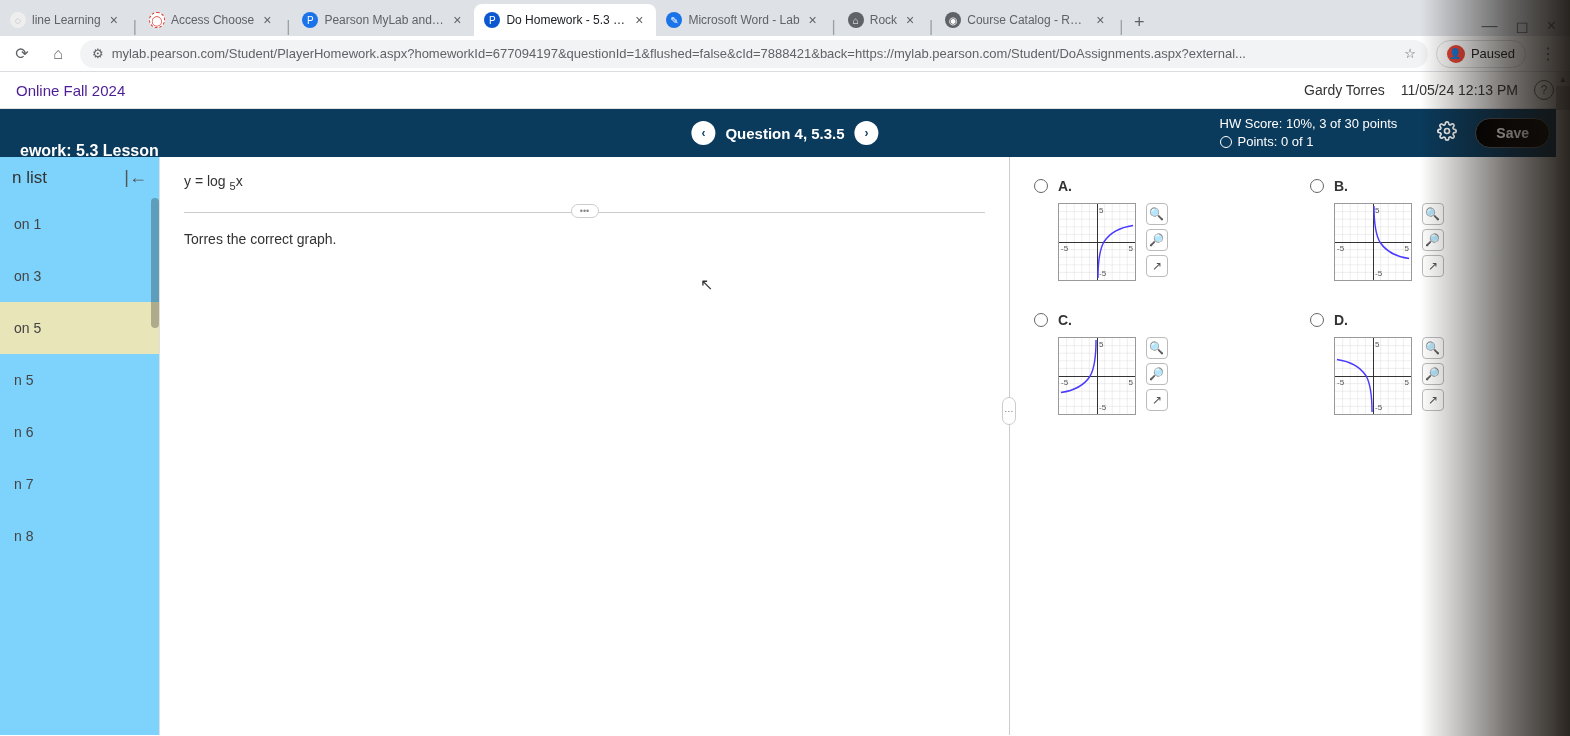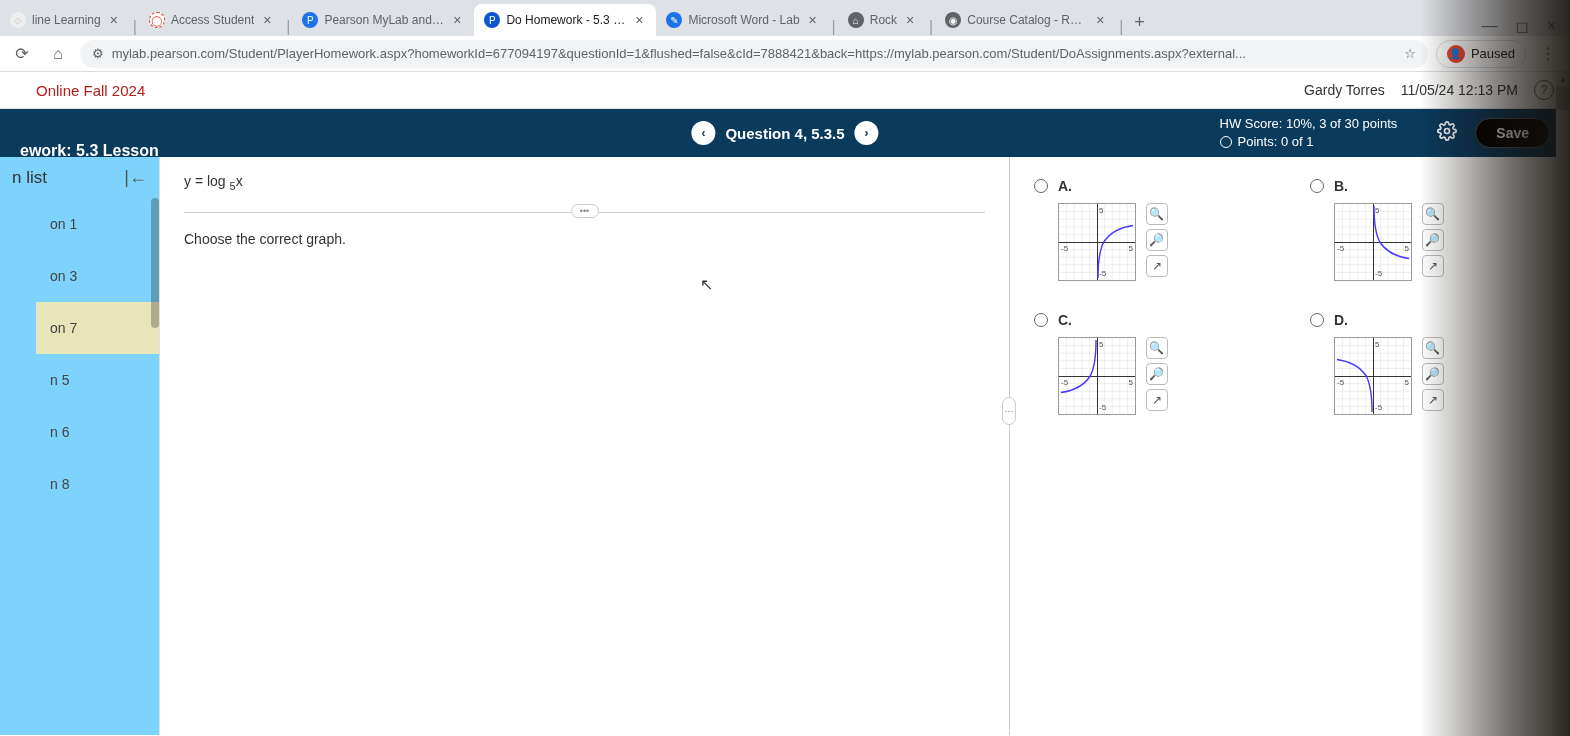--- a/index.html
+++ b/index.html
@@ -19,21 +19,21 @@
 .addr-bar { background: #fff; height: 36px; display: flex; align-items: center; padding: 0 8px; gap: 8px; border-bottom: 1px solid #dadce0; }
 .nav-btn { width: 28px; height: 28px; display: flex; align-items: center; justify-content: center; color: #5f6368; border-radius: 50%; cursor: pointer; }
 .url-box { flex: 1; height: 28px; background: #f1f3f4; border-radius: 14px; display: flex; align-items: center; padding: 0 12px; font-size: 13px; color: #5f6368; gap: 8px; }
 .paused-pill { border: 1px solid #dadce0; border-radius: 16px; padding: 4px 10px; display: flex; align-items: center; gap: 6px; font-size: 13px; color: #202124; }
 .paused-pill .avatar { width: 18px; height: 18px; border-radius: 50%; background: #ea4335; display: flex; align-items: center; justify-content: center; color: #fff; font-size: 10px; }
 
 
 .page { background: #fff; height: calc(736px - 72px); position: relative; overflow: hidden; }
 
 .course-bar { background: #fff; border-bottom: 1px solid #e0e0e0; padding: 8px 16px; display: flex; align-items: center; }
-.course-title { font-size: 15px; color: #b91c1c; margin-left: 20px; }
+.course-title { font-size: 15px; color: #4c1d95; }
 .user-area { margin-left: auto; display: flex; align-items: center; gap: 16px; font-size: 14px; color: #333; }
 .help-circle { width: 20px; height: 20px; border: 1.5px solid #666; border-radius: 50%; display: flex; align-items: center; justify-content: center; font-size: 12px; color: #666; }
 
 .hw-bar { background: #0a3a5c; color: #fff; height: 48px; display: flex; align-items: center; padding: 0 20px; }
 .hw-title { font-size: 16px; font-weight: bold; margin-top: 36px; }
 .q-nav { margin: 0 auto; display: flex; align-items: center; gap: 10px; position: absolute; left: 50%; transform: translateX(-50%); }
 .q-nav-btn { width: 24px; height: 24px; background: #fff; color: #0a3a5c; border-radius: 50%; display: flex; align-items: center; justify-content: center; font-size: 12px; cursor: pointer; font-weight: bold; }
 .q-label { font-size: 15px; font-weight: bold; }
 .score-area { margin-left: auto; font-size: 13px; line-height: 1.4; }
 .score-area .points-row { display: flex; align-items: center; gap: 6px; }
@@ -41,21 +41,21 @@
 .hw-actions { display: flex; align-items: center; gap: 14px; margin-left: 40px; }
 .gear-btn { width: 24px; height: 24px; color: #fff; cursor: pointer; }
 .save-btn { background: #000; color: #fff; border: 1px solid #555; border-radius: 18px; padding: 6px 20px; font-size: 14px; font-weight: bold; cursor: pointer; }
 
 .work-area { display: flex; height: calc(100% - 86px); }
 .sidebar { width: 160px; background: #7dd3fc; border-right: 1px solid #e0e0e0; }
 .list-header { display: flex; align-items: center; padding: 10px 12px; font-size: 17px; color: #333; }
 .collapse-icon { margin-left: auto; font-size: 18px; color: #555; cursor: pointer; }
 .q-list { position: relative; }
 .q-list-scroll { position: absolute; right: 0; top: 0; width: 8px; height: 130px; background: rgba(0,0,0,0.25); border-radius: 4px; }
-.q-item { padding: 18px 14px; font-size: 14px; color: #444; cursor: pointer; margin-left: 36px; }
+.q-item { padding: 18px 14px; font-size: 14px; color: #444; cursor: pointer; }
 .q-item.active { background: #e8e5b8; }
 
 .content { flex: 1; display: flex; position: relative; }
 .question-pane { flex: 1; padding: 16px 24px; font-size: 14px; color: #333; border-right: 1px solid #ccc; position: relative; }
 .prompt { margin-bottom: 12px; }
 .equation { font-size: 14px; margin-bottom: 20px; }
 .equation sub { font-size: 11px; }
 .hr-decor { border: none; border-top: 1px solid #ccc; margin: 14px 0 18px; position: relative; }
 .hr-handle { position: absolute; left: 50%; top: -8px; transform: translateX(-50%); width: 28px; height: 14px; background: #fff; border: 1px solid #ccc; border-radius: 8px; display: flex; align-items: center; justify-content: center; font-size: 9px; color: #888; }
 .choose-text { font-size: 14px; color: #333; }
@@ -93,21 +93,21 @@
 
 <div class="tabs-bar">
   <div class="tab">
     <span class="favicon" style="background:#eee;color:#888">◌</span>
     <span class="tab-title">line Learning</span>
     <span class="close">×</span>
   </div>
   <span class="tab-sep">|</span>
   <div class="tab">
     <span class="favicon" style="background:#fff;color:#d93025;border:1px dashed #d93025">◯</span>
-    <span class="tab-title">Access Student</span>
+    <span class="tab-title">Access Choose</span>
     <span class="close">×</span>
   </div>
   <span class="tab-sep">|</span>
   <div class="tab">
     <span class="favicon" style="background:#1a73e8;color:#fff">P</span>
     <span class="tab-title">Pearson MyLab and M</span>
     <span class="close">×</span>
   </div>
   <div class="tab active">
     <span class="favicon" style="background:#0b57d0;color:#fff">P</span>
@@ -196,37 +196,38 @@
   <div class="work-area">
     <div class="sidebar">
       <div class="list-header">
         <span>n list</span>
         <span class="collapse-icon">|←</span>
       </div>
       <div class="q-list">
         <div class="q-list-scroll"></div>
         <div class="q-item">on 1</div>
         <div class="q-item">on 3</div>
-        <div class="q-item active">on 7</div>
+        <div class="q-item active">on 5</div>
         <div class="q-item">n 5</div>
         <div class="q-item">n 6</div>
+        <div class="q-item">n 7</div>
         <div class="q-item">n 8</div>
       </div>
     </div>
 
     <div class="content">
       <div class="question-pane">
         <div class="equation">
           <span>y = log</span>&nbsp;<sub>5</sub><span>x</span>
         </div>
         <div style="position:relative">
           <hr class="hr-decor">
           <span class="hr-handle">•••</span>
         </div>
-        <div class="choose-text">Choose the correct graph.</div>
+        <div class="choose-text">Torres the correct graph.</div>
         <span class="cursor">↖</span>
       </div>
 
       <div class="answers-pane">
         <span class="vr-handle">⋮</span>
         <div class="answer-grid">
 
           <div class="answer-opt">
             <span class="opt-radio"></span>
             <div>

